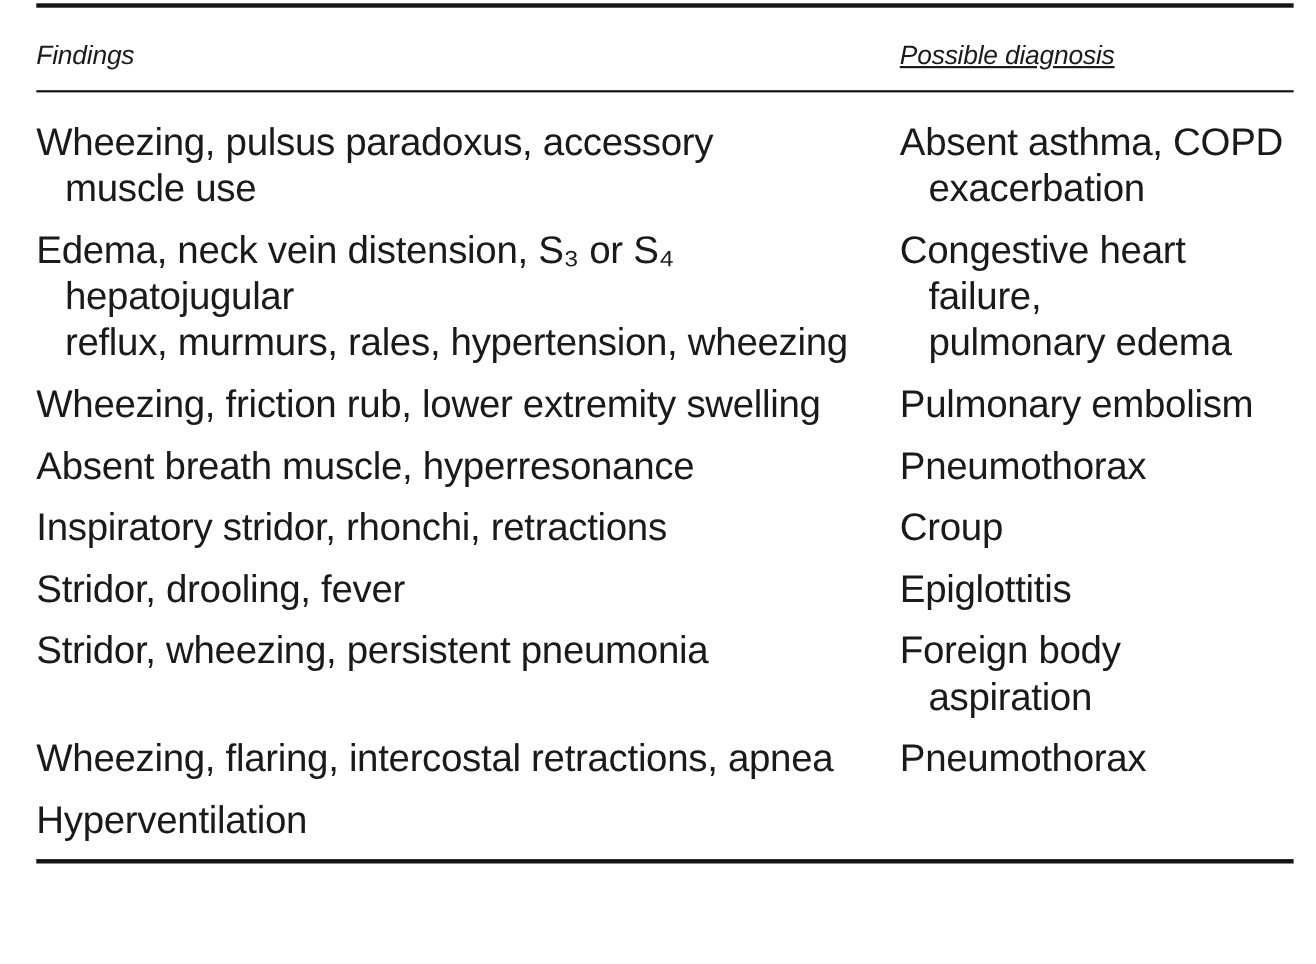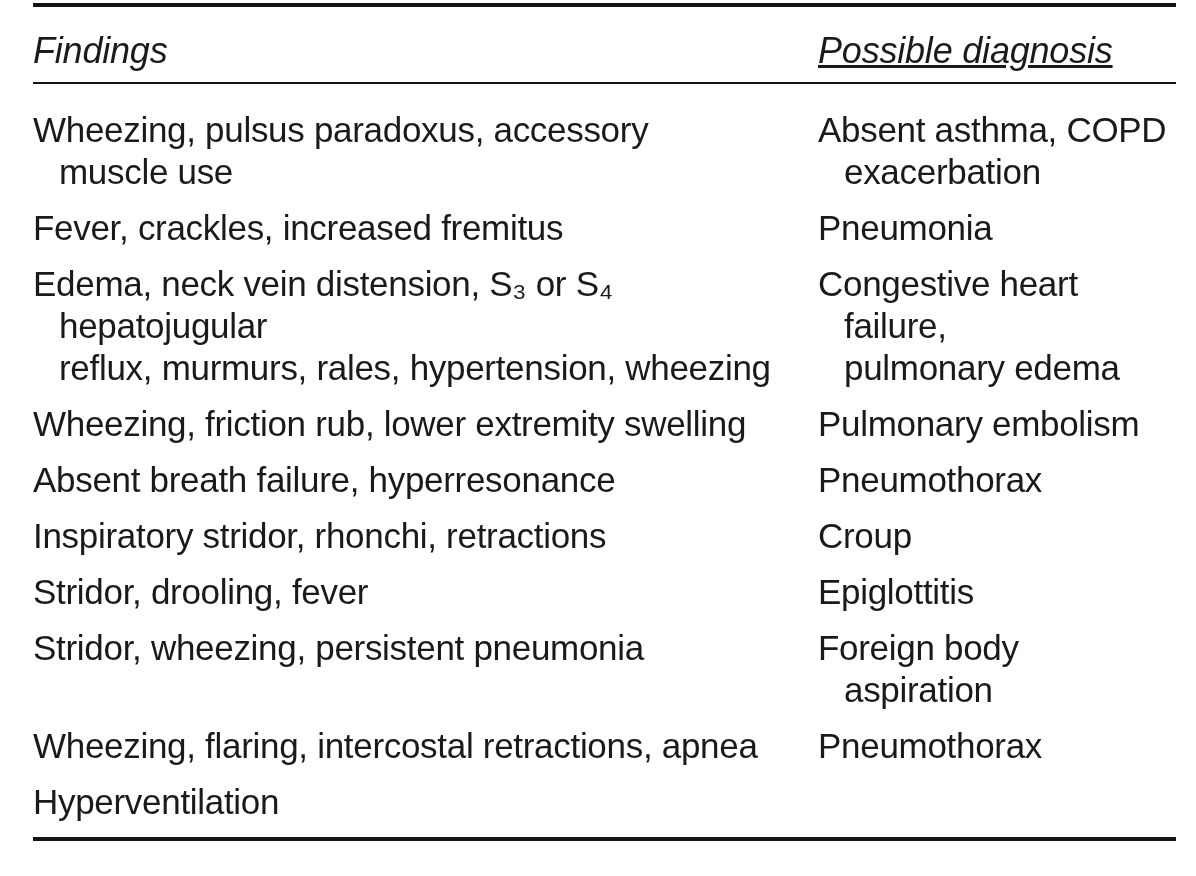--- a/index.html
+++ b/index.html
@@ -13,21 +13,21 @@
     color: #1a1a1a;
     padding: 3px 20px 0 33px;
     overflow: hidden;
   }
   .rule { background: #141414; width: 100%; }
   .rule.thick { height: 4px; }
   .rule.thin { height: 2px; }
   .head-row { display: flex; padding: 27px 0 14px 0; }
   .head-cell {
     font-style: italic;
-    font-size: 36px;
+    font-size: 24px;
     line-height: 34px;
     letter-spacing: -0.2px;
   }
   .head-cell.findings-col { width: 785px; }
   .head-cell.diagnosis-col { flex: 1; text-decoration: underline; }
   .tbody { padding-top: 25px; }
   .row { display: flex; margin-bottom: 14px; }
   .cell {
     font-size: 35px;
     line-height: 42px;
@@ -57,39 +57,35 @@
   <div class="tbody">
 
     <div class="row">
       <div class="cell findings-col">Wheezing, pulsus paradoxus, accessory
 muscle use</div>
       <div class="cell diagnosis-col">Absent asthma, COPD
 exacerbation</div>
     </div>
 
 
-    <div class="row">
-      <div class="cell findings-col">Fever, crackles, increased fremitus</div>
-      <div class="cell diagnosis-col">Pneumonia</div>
-    </div>
 
     <div class="row">
       <div class="cell findings-col">Edema, neck vein distension, S₃ or S₄ hepatojugular
 reflux, murmurs, rales, hypertension, wheezing</div>
       <div class="cell diagnosis-col">Congestive heart failure,
 pulmonary edema</div>
     </div>
 
     <div class="row">
       <div class="cell findings-col">Wheezing, friction rub, lower extremity swelling</div>
       <div class="cell diagnosis-col">Pulmonary embolism</div>
     </div>
 
     <div class="row">
-      <div class="cell findings-col">Absent breath failure, hyperresonance</div>
+      <div class="cell findings-col">Absent breath muscle, hyperresonance</div>
       <div class="cell diagnosis-col">Pneumothorax</div>
     </div>
 
     <div class="row">
       <div class="cell findings-col">Inspiratory stridor, rhonchi, retractions</div>
       <div class="cell diagnosis-col">Croup</div>
     </div>
 
     <div class="row">
       <div class="cell findings-col">Stridor, drooling, fever</div>

